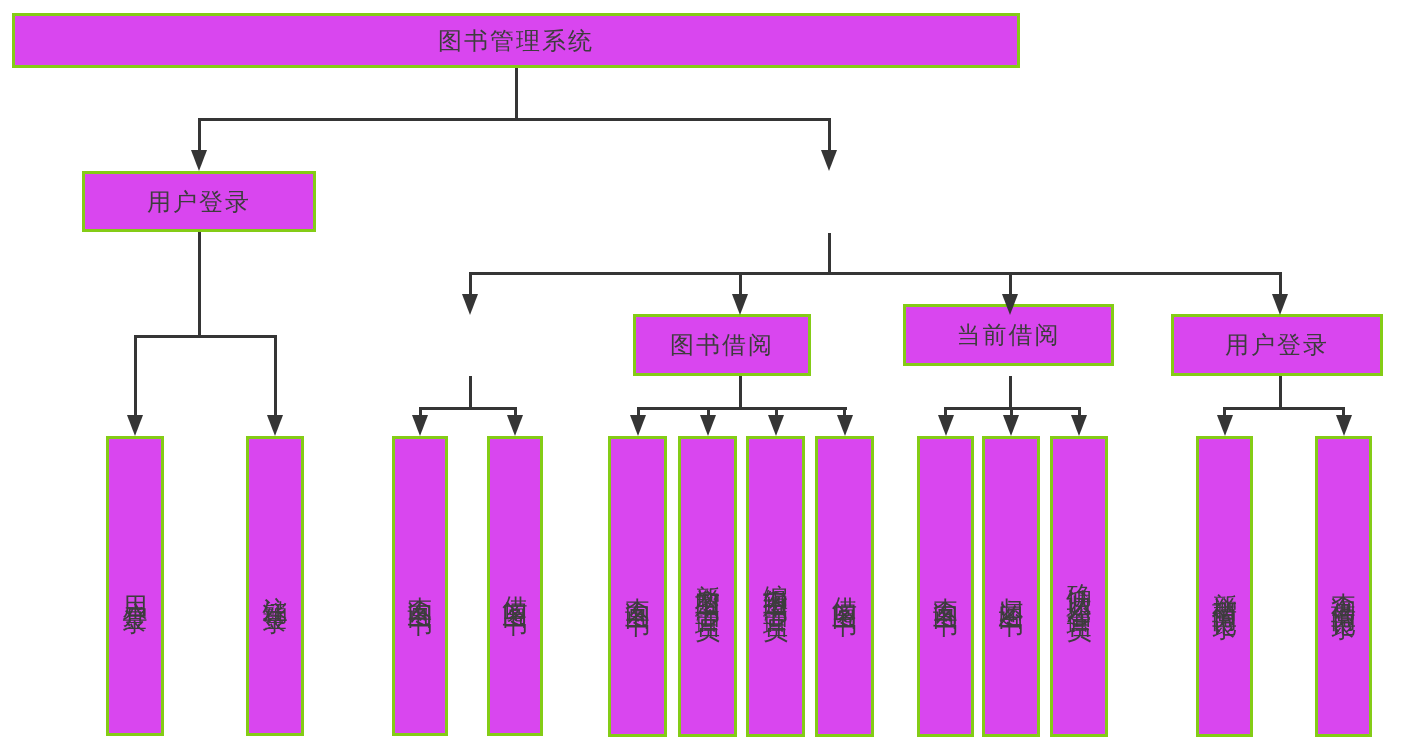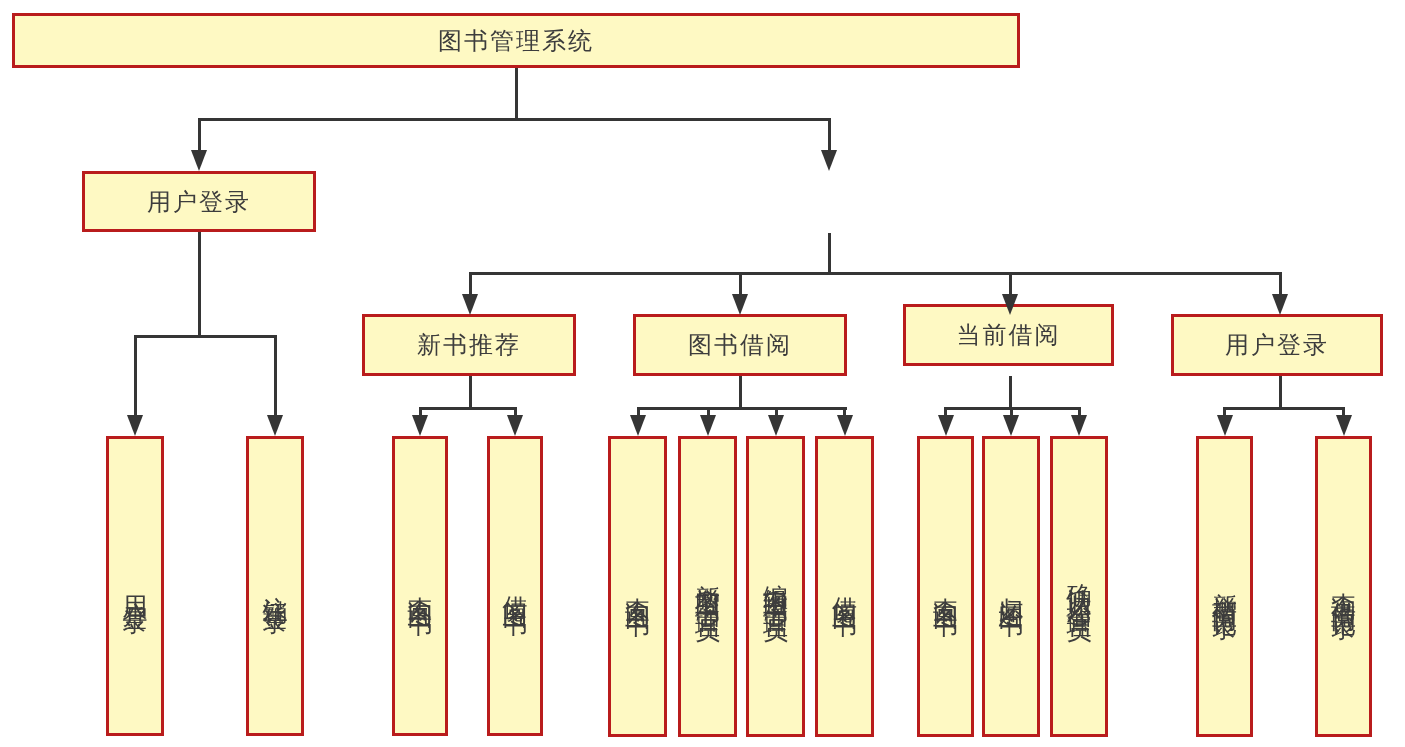--- a/index.html
+++ b/index.html
@@ -1,21 +1,21 @@
 <!DOCTYPE html>
 <html><head>
 <meta charset="utf-8">
 <style>
   html,body{margin:0;padding:0;background:#ffffff;}
   #stage{
     position:relative;width:1405px;height:747px;background:#ffffff;overflow:hidden;
     font-family:"Liberation Sans","DejaVu Sans",sans-serif;color:#3d3d3d;
   }
   .box{
-    position:absolute;box-sizing:border-box;border:3px solid #b91c1c;background:#fef9c3;
+    position:absolute;box-sizing:border-box;border:3px solid #84cc16;background:#d946ef;
     display:flex;align-items:center;justify-content:center;
     font-size:24px;letter-spacing:2px;text-align:center;line-height:1.15;
   }
   .box.v{
     writing-mode:vertical-rl;text-orientation:mixed;
     font-size:25px;letter-spacing:5px;padding:4px 0;
   }
   .vline{position:absolute;width:3px;background:#353535;}
   .hline{position:absolute;height:3px;background:#353535;}
   .drop{position:absolute;width:3px;background:#353535;}
@@ -31,22 +31,21 @@
 </style>
 </head>
 <body>
 
 <div id="stage">
 
   <div class="box" style="left:12px;top:13px;width:1008px;height:55px">图书管理系统</div>
 
   <div class="box" style="left:82px;top:171px;width:234px;height:61px">用户登录</div>
 
-  <div class="box" style="left:362px;top:314px;width:214px;height:62px">新书推荐</div>
-  <div class="box" style="left:633px;top:314px;width:214px;height:62px">图书借阅</div>
+  <div class="box" style="left:633px;top:314px;width:178px;height:62px">图书借阅</div>
   <div class="box" style="left:903px;top:304px;width:211px;height:62px">当前借阅</div>
   <div class="box" style="left:1171px;top:314px;width:212px;height:62px">用户登录</div>
 
   <div class="box v" style="left:106px;top:436px;width:58px;height:300px">用户登录</div>
   <div class="box v" style="left:246px;top:436px;width:58px;height:300px">注销登录</div>
 
   <div class="box v" style="left:392px;top:436px;width:56px;height:300px">查询图书</div>
   <div class="box v" style="left:487px;top:436px;width:56px;height:300px">借阅图书</div>
 
   <div class="box v" style="left:608px;top:436px;width:59px;height:301px">查询图书</div>

